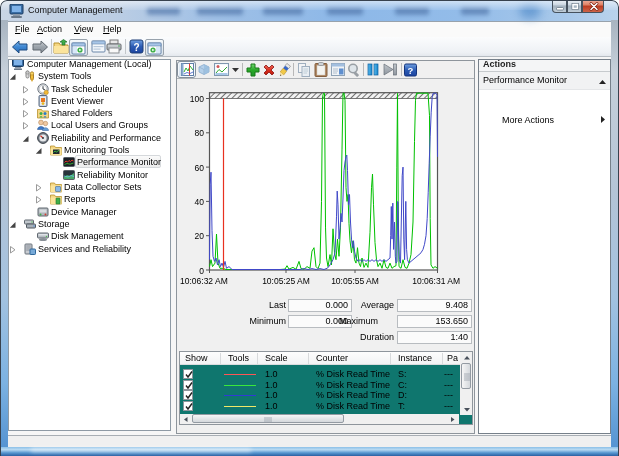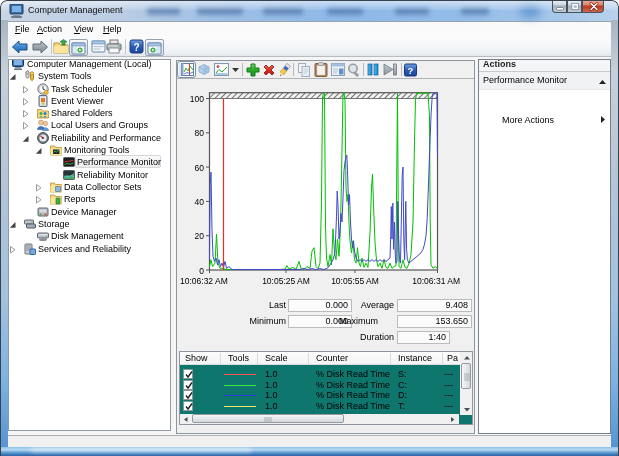--- a/index.html
+++ b/index.html
@@ -551,21 +551,21 @@
       <div id="stats">
         <span class="slabel" style="right:188px; top:239px;">Last</span>
         <div class="sfield" style="left:111px; top:238px; width:64px;">0.000</div>
         <span class="slabel" style="right:80px; top:239px;">Average</span>
         <div class="sfield" style="left:220px; top:238px; width:75px;">9.408</div>
         <span class="slabel" style="right:188px; top:255px;">Minimum</span>
         <div class="sfield" style="left:111px; top:254px; width:64px;">0.000</div>
         <span class="slabel" style="right:96px; top:255px;">Maximum</span>
         <div class="sfield" style="left:220px; top:254px; width:75px;">153.650</div>
         <span class="slabel" style="right:80px; top:271px;">Duration</span>
-        <div class="sfield" style="left:220px; top:270px; width:53px;">1:40</div>
+        <div class="sfield" style="left:220px; top:270px; width:75px;">1:40</div>
       </div>
       <div id="legend">
 <div id="leghead">
 <span style="left:5px;">Show</span>
             <span style="left:48px;">Tools</span>
             <span style="left:85px;">Scale</span>
 <span style="left:136px;">Counter</span>
             <span style="left:218px;">Instance</span>
             <span style="left:267px;">Pa</span>
 <i style="left:40px;"></i>

